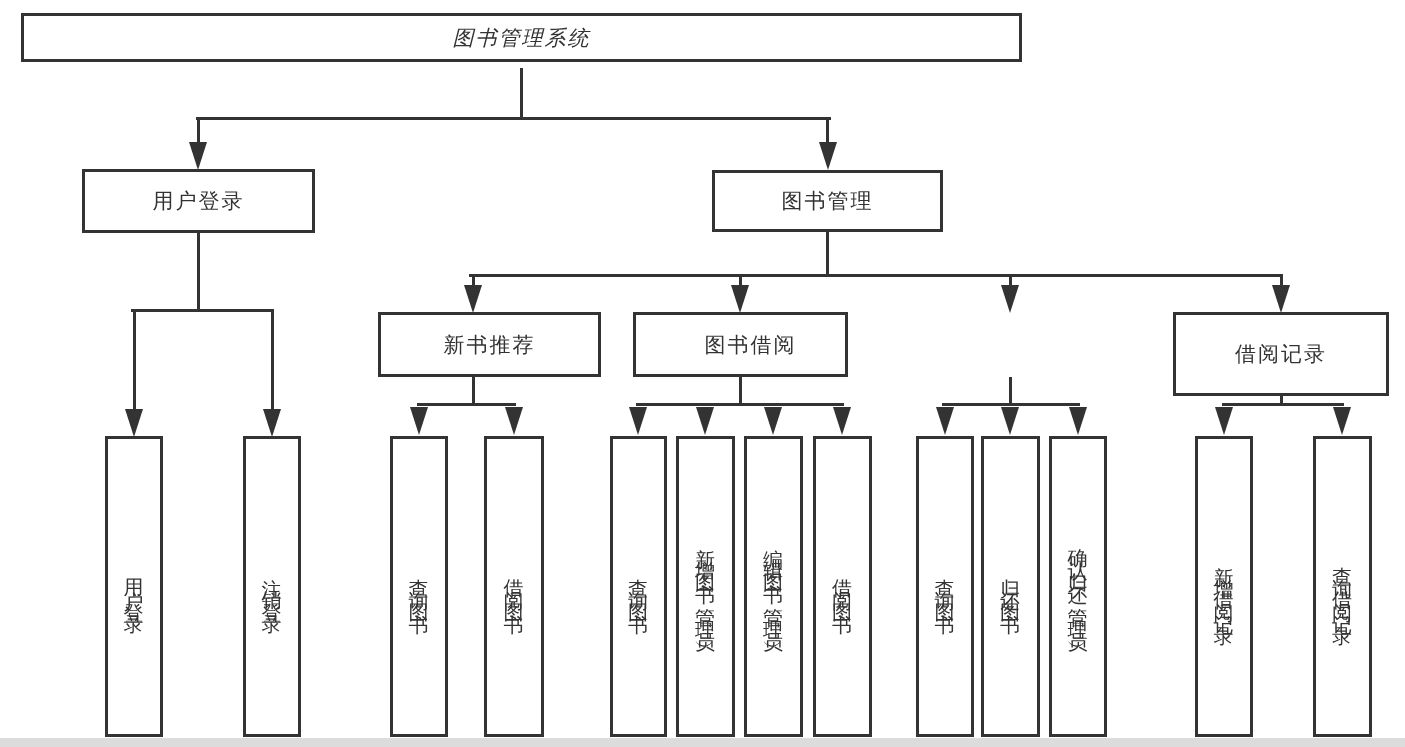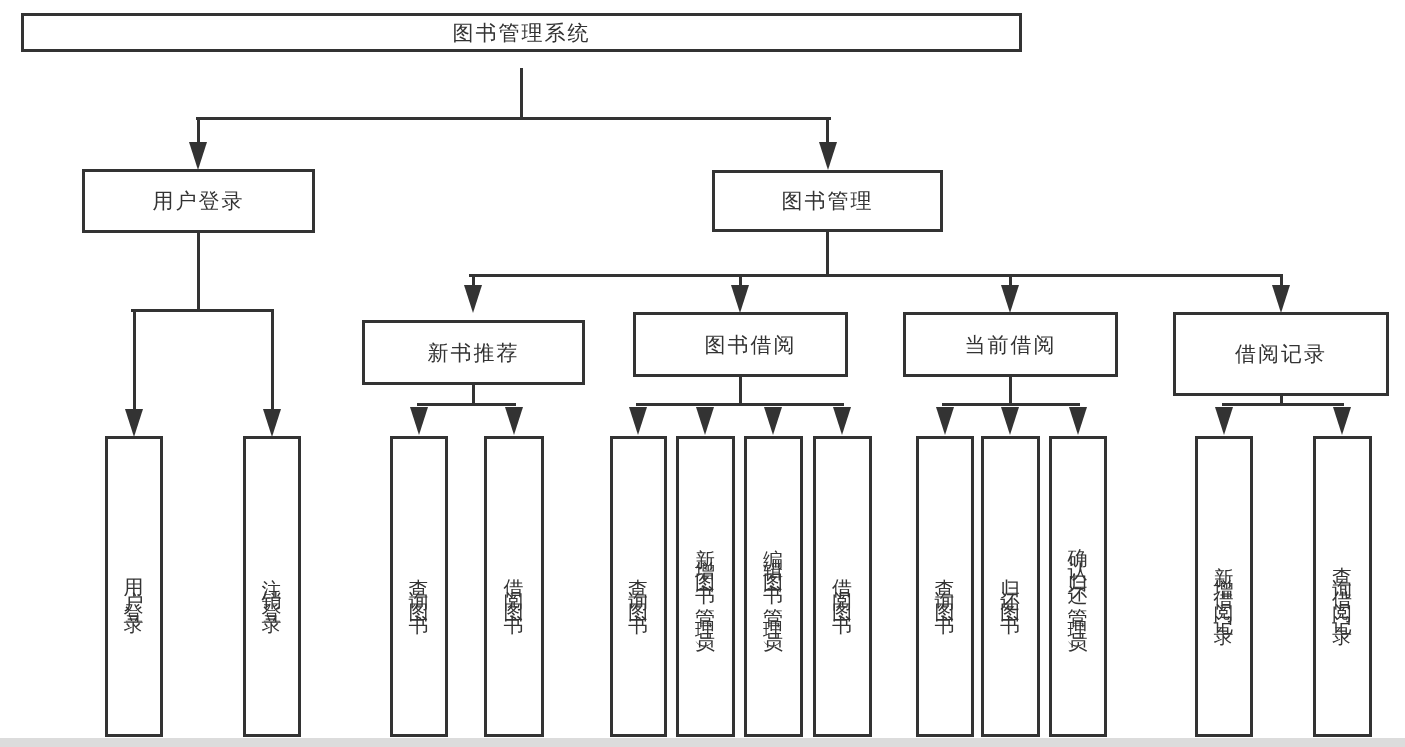--- a/index.html
+++ b/index.html
@@ -87,39 +87,36 @@
   <div class="hline" style="left:942px;top:403px;width:138px;"></div>
   <div class="arrow" style="left:936px;top:407px;"></div>
   <div class="arrow" style="left:1001px;top:407px;"></div>
   <div class="arrow" style="left:1069px;top:407px;"></div>
 
   <div class="vline" style="left:1280px;top:376px;height:29px;"></div>
   <div class="hline" style="left:1222px;top:403px;width:122px;"></div>
   <div class="arrow" style="left:1215px;top:407px;"></div>
   <div class="arrow" style="left:1333px;top:407px;"></div>
 
-  <div class="node h" style="left:21px;top:13px;width:1001px;height:39px;">
+  <div class="node h" style="left:21px;top:13px;width:1001px;height:49px;font-style:italic;">
     <span>图书管理系统</span>
   </div>
 
   <div class="node h" style="left:82px;top:169px;width:233px;height:64px;">
     <span>用户登录</span>
   </div>
   <div class="node h" style="left:712px;top:170px;width:231px;height:62px;text-align:center;">
     <span>图书管理</span>
   </div>
 
-  <div class="node h" style="left:362px;top:312px;width:223px;height:65px;margin-top:8px;">
+  <div class="node h" style="left:378px;top:312px;width:223px;height:65px;">
     <span>新书推荐</span>
   </div>
   <div class="node h" style="left:633px;top:312px;width:215px;height:65px;padding-left:20px;">
     <span>图书借阅</span>
-  </div>
-  <div class="node h" style="left:903px;top:312px;width:215px;height:65px;">
-    <span>当前借阅</span>
   </div>
   <div class="node h" style="left:1173px;top:312px;width:216px;height:84px;">
     <span>借阅记录</span>
   </div>
 
   <div class="node v" style="left:105px;top:436px;width:58px;height:301px;">
     <span>用户登录</span>
   </div>
   <div class="node v" style="left:243px;top:436px;width:58px;height:301px;">
     <span>注销登录</span>

